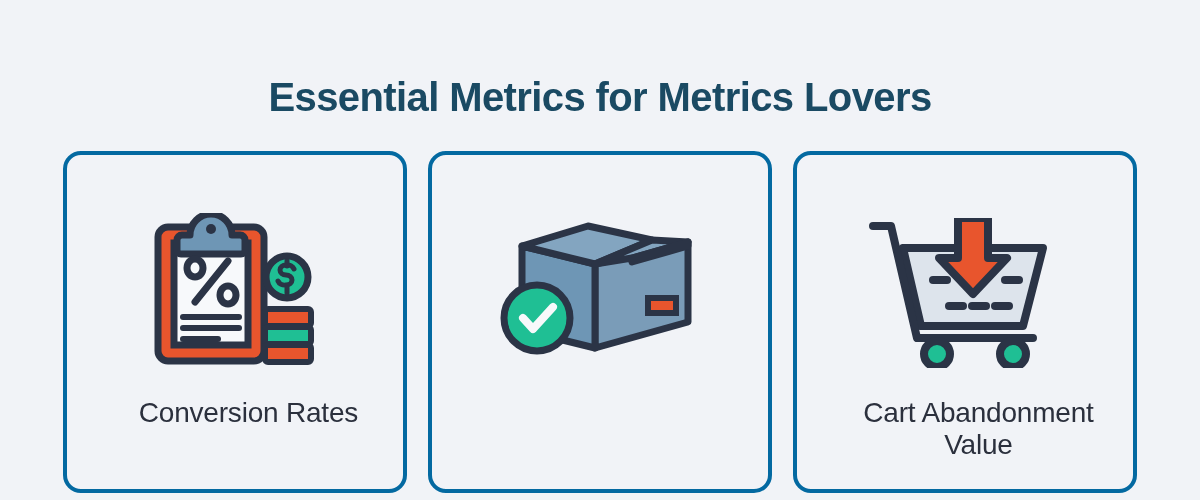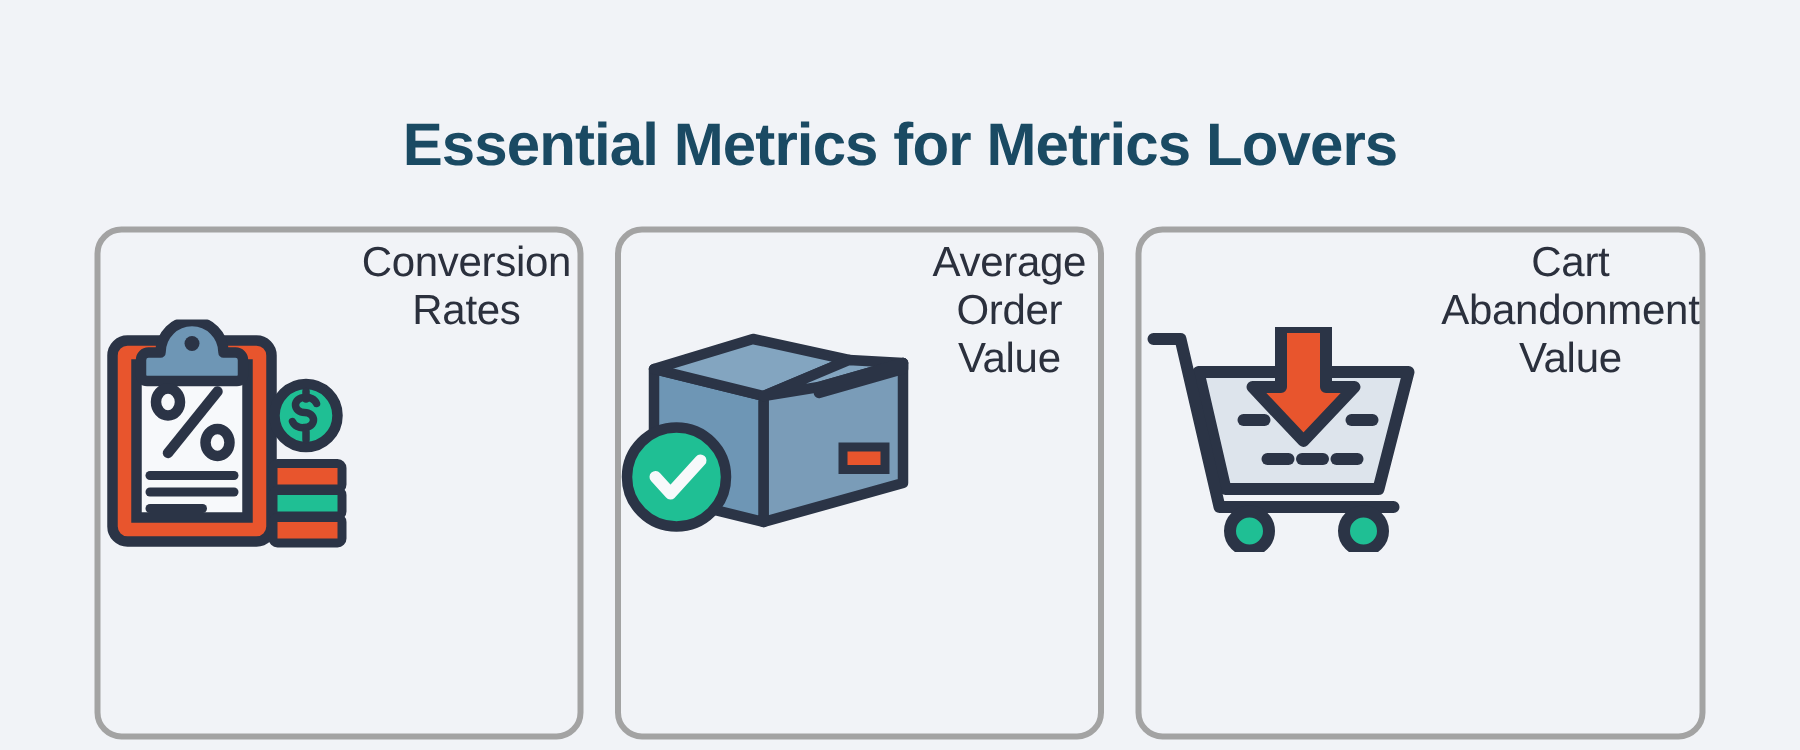--- a/index.html
+++ b/index.html
@@ -37,27 +37,27 @@
     position: absolute;
     top: 120px;
     left: 63px;
     width: 1074px;
     height: 342px;
     display: flex;
     gap: 21px;
   }
   .card {
     flex: 1 1 0;
-    border: 4px solid #a3a3a3;
+    border: 4px solid #0369a1;
     border-radius: 18px;
     background: #f1f3f7;
     box-sizing: border-box;
     display: flex;
-    flex-direction: row;
-    align-items: flex-start;
+    flex-direction: column;
+    align-items: flex-end;
     justify-content: flex-start;
     position: relative;
   }
   .icon-wrap {
     height: 200px;
     width: 100%;
     display: flex;
     align-items: center;
     justify-content: center;
     margin-top: 38px;
@@ -138,22 +138,20 @@
             <path d="M95 46 L152 22 L188 24 L132 40 Z" fill="#83a5c0" stroke="#2b3446" stroke-width="7" stroke-linejoin="round"></path>
             <path d="M132 40 L188 24 L188 28 L132 44 Z" fill="#83a5c0" stroke="#2b3446" stroke-width="7" stroke-linejoin="round"></path>
 
             <rect x="148" y="80" width="28" height="15" fill="#e8552d" stroke="#2b3446" stroke-width="6"></rect>
 
             <circle cx="37" cy="100" r="33" fill="#1fbf94" stroke="#2b3446" stroke-width="7"></circle>
             <path d="M23 100 L33 111 L53 89" fill="none" stroke="#f7f9fb" stroke-width="8" stroke-linecap="round" stroke-linejoin="round"></path>
           </svg>
         </span>
       </div>
-      <div class="card-label">Average Order
-Value</div>
     </div>
 
     <div class="card">
       <div class="icon-wrap">
         <span>
           <svg width="200" height="150" viewBox="0 0 200 150">
 
             <path d="M38 30 L178 30 L158 108 L56 108 Z" fill="#dde4ec" stroke="#2b3446" stroke-width="8" stroke-linejoin="round"></path>
 
             <path d="M8 8 L26 8 L52 120 L168 120" fill="none" stroke="#2b3446" stroke-width="8" stroke-linecap="round" stroke-linejoin="round"></path>

